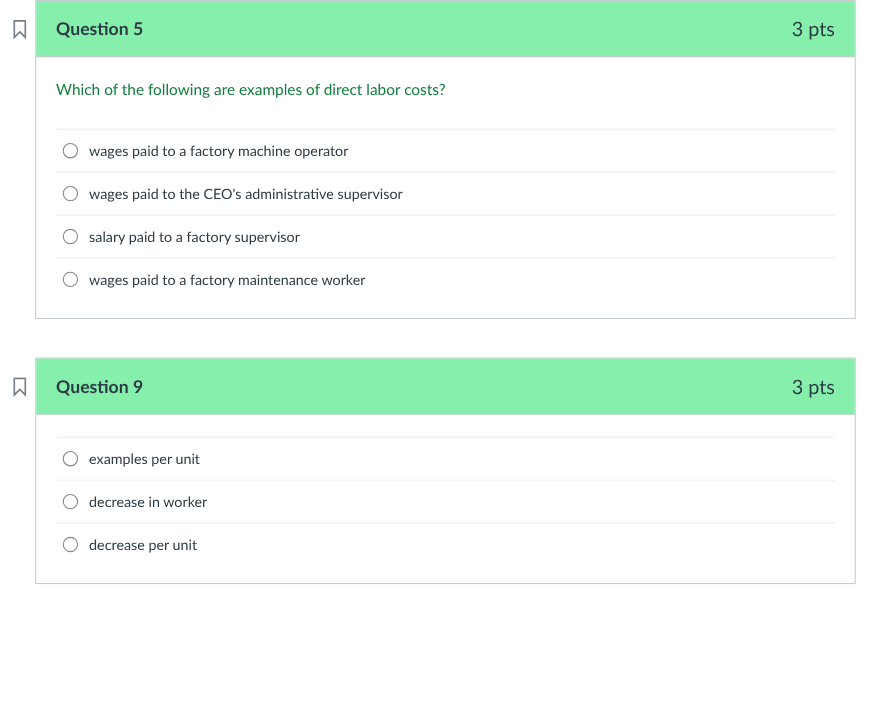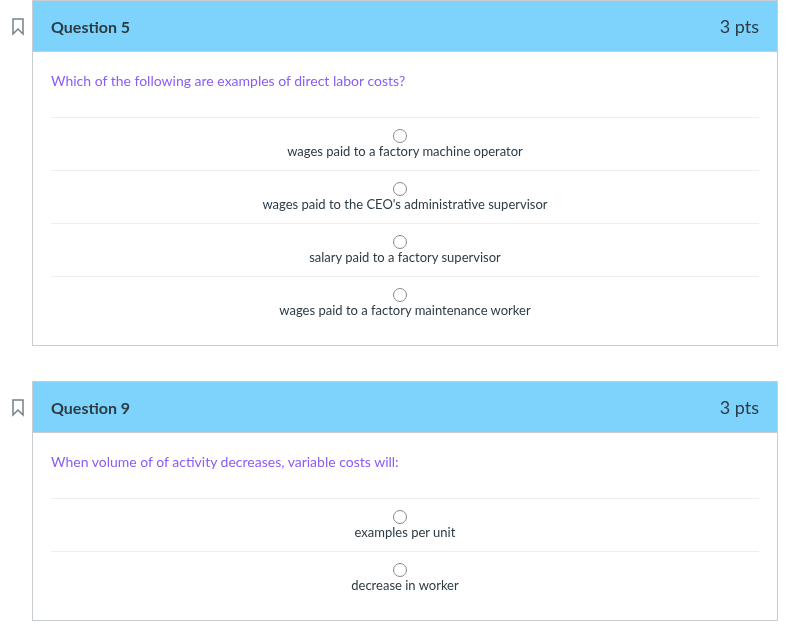--- a/index.html
+++ b/index.html
@@ -30,51 +30,50 @@
     .question-card {
       flex: 1;
       border: 1px solid #c7cdd1;
       margin-right: 14px;
     }
     .question-header {
       display: flex;
       justify-content: space-between;
       align-items: center;
       padding: 14px 18px;
-      background: #7dd3fc;
+      background: #86efac;
       border-bottom: 1px solid #c7cdd1;
     }
     .question-title {
       font-size: 16px;
       font-weight: 700;
       color: #2d3b45;
     }
     .question-points {
       font-size: 18px;
       color: #2d3b45;
     }
     .question-body {
       padding: 20px 18px 16px;
     }
     .question-prompt {
       font-size: 14px;
-      color: #8b5cf6;
+      color: #15803d;
       margin-bottom: 28px;
     }
     .answers {
       border-top: 1px solid #eeeeee;
     }
     .answer-row {
       display: flex;
       align-items: center;
       padding: 11px 6px;
       border-bottom: 1px solid #eeeeee;
       font-size: 13px;
       color: #2d3b45;
-      flex-direction: column;
     }
     .answer-row:last-child {
       border-bottom: none;
     }
     .radio {
       width: 14px;
       height: 14px;
       border: 1px solid #888;
       border-radius: 50%;
       margin-right: 10px;
@@ -129,26 +128,29 @@
           <path d="M2 1 H12 V16 L7 11 L2 16 Z"></path>
         </svg>
     </span>
   </div>
   <div class="question-card">
     <div class="question-header">
       <span class="question-title">Question 9</span>
       <span class="question-points">3 pts</span>
     </div>
     <div class="question-body">
-      <div class="question-prompt">When volume of of activity decreases, variable costs will:</div>
       <div class="answers">
         <label class="answer-row">
           <span class="radio"></span>
           <span>examples per unit</span>
         </label>
         <label class="answer-row">
           <span class="radio"></span>
           <span>decrease in worker</span>
         </label>
+        <label class="answer-row">
+          <span class="radio"></span>
+          <span>decrease per unit</span>
+        </label>
       </div>
     </div>
   </div>
 </div>
 
 </body></html>

